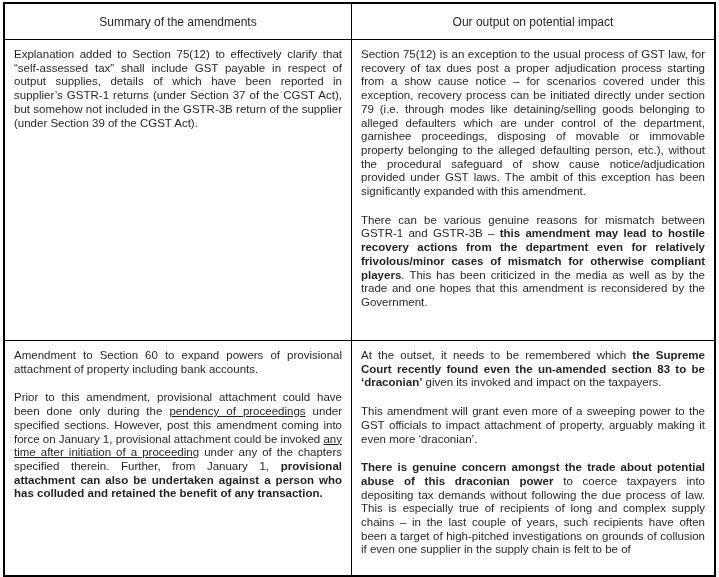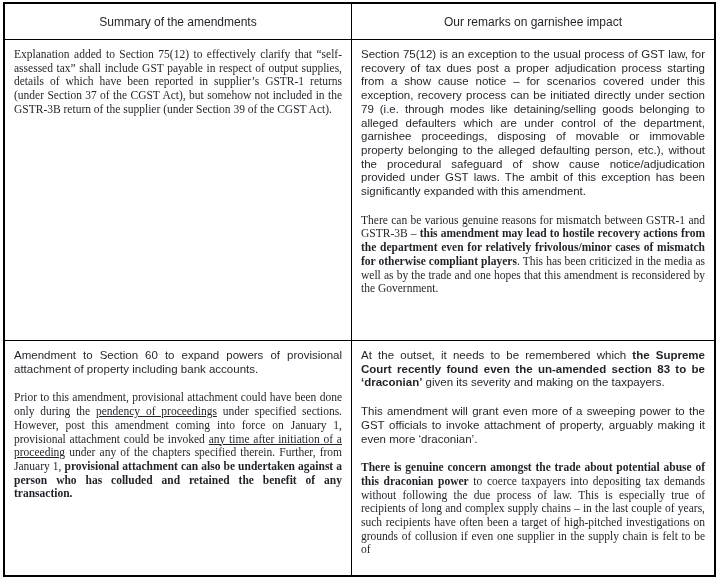--- a/index.html
+++ b/index.html
@@ -38,47 +38,47 @@
   .row-body-1 { height: 301px; border-bottom: 1.5px solid #000; }
   .row-body-2 { height: 300px; }
   .td {
     padding: 8px 9px 8px 9px;
     font-size: 11.5px;
     line-height: 13.7px;
     text-align: justify;
   }
   .cell-divider { border-right: 1.5px solid #000; }
   .td p { margin: 0 0 15px 0; }
-  .td p:last-child { margin-bottom: 0; font-family: Liberation Serif, serif; }
+  .td p:last-child { margin-bottom: 0; }
   .b { font-weight: bold; }
   .u { text-decoration: underline; }
 </style>
 </head>
 <body>
 
 <div class="doc-table">
   <div class="trow thead">
     <div class="th cell-divider">Summary of the amendments</div>
-    <div class="th">Our remarks on garnishee impact</div>
+    <div class="th">Our output on potential impact</div>
   </div>
 
   <div class="trow row-body-1">
     <div class="td cell-divider">
         <p><span>Explanation added to Section 75(12) to effectively clarify that “self-assessed tax” shall include GST payable in respect of output supplies, details of which have been reported in supplier’s GSTR-1 returns (under Section 37 of the CGST Act), but somehow not included in the GSTR-3B return of the supplier (under Section 39 of the CGST Act).</span></p>
       </div>
     <div class="td">
         <p><span>Section 75(12) is an exception to the usual process of GST law, for recovery of tax dues post a proper adjudication process starting from a show cause notice – for scenarios covered under this exception, recovery process can be initiated directly under section 79 (i.e. through modes like detaining/selling goods belonging to alleged defaulters which are under control of the department, garnishee proceedings, disposing of movable or immovable property belonging to the alleged defaulting person, etc.), without the procedural safeguard of show cause notice/adjudication provided under GST laws. The ambit of this exception has been significantly expanded with this amendment.</span></p>
         <p><span>There can be various genuine reasons for mismatch between GSTR-1 and GSTR-3B – </span><span class="b">this amendment may lead to hostile recovery actions from the department even for relatively frivolous/minor cases of mismatch for otherwise compliant players</span><span>. This has been criticized in the media as well as by the trade and one hopes that this amendment is reconsidered by the Government.</span></p>
       </div>
   </div>
 
   <div class="trow row-body-2">
     <div class="td cell-divider">
         <p><span>Amendment to Section 60 to expand powers of provisional attachment of property including bank accounts.</span></p>
         <p><span>Prior to this amendment, provisional attachment could have been done only during the </span><span class="u">pendency of proceedings</span><span> under specified sections. However, post this amendment coming into force on January 1, provisional attachment could be invoked </span><span class="u">any time after initiation of a proceeding</span><span> under any of the chapters specified therein. Further, from January 1, </span><span class="b">provisional attachment can also be undertaken against a person who has colluded and retained the benefit of any transaction.</span></p>
       </div>
     <div class="td">
-        <p><span>At the outset, it needs to be remembered which </span><span class="b">the Supreme Court recently found even the un-amended section 83 to be ‘draconian’</span><span> given its severity and making on the taxpayers.</span></p>
-        <p><span>This amendment will grant even more of a sweeping power to the GST officials to invoke attachment of property, arguably making it even more ‘draconian’.</span></p>
+        <p><span>At the outset, it needs to be remembered which </span><span class="b">the Supreme Court recently found even the un-amended section 83 to be ‘draconian’</span><span> given its invoked and impact on the taxpayers.</span></p>
+        <p><span>This amendment will grant even more of a sweeping power to the GST officials to impact attachment of property, arguably making it even more ‘draconian’.</span></p>
         <p><span class="b">There is genuine concern amongst the trade about potential abuse of this draconian power</span><span> to coerce taxpayers into depositing tax demands without following the due process of law. This is especially true of recipients of long and complex supply chains – in the last couple of years, such recipients have often been a target of high-pitched investigations on grounds of collusion if even one supplier in the supply chain is felt to be of</span></p>
       </div>
   </div>
 </div>
 
 </body></html>

